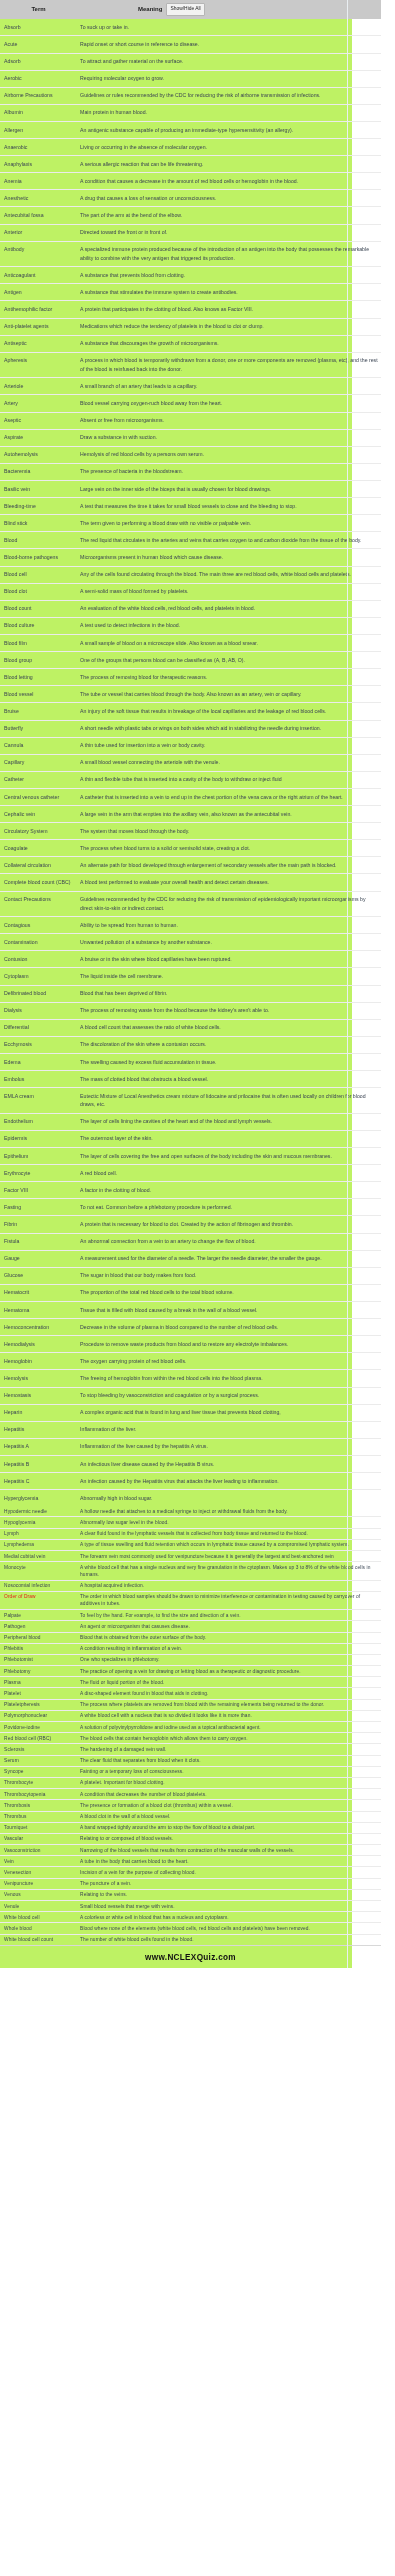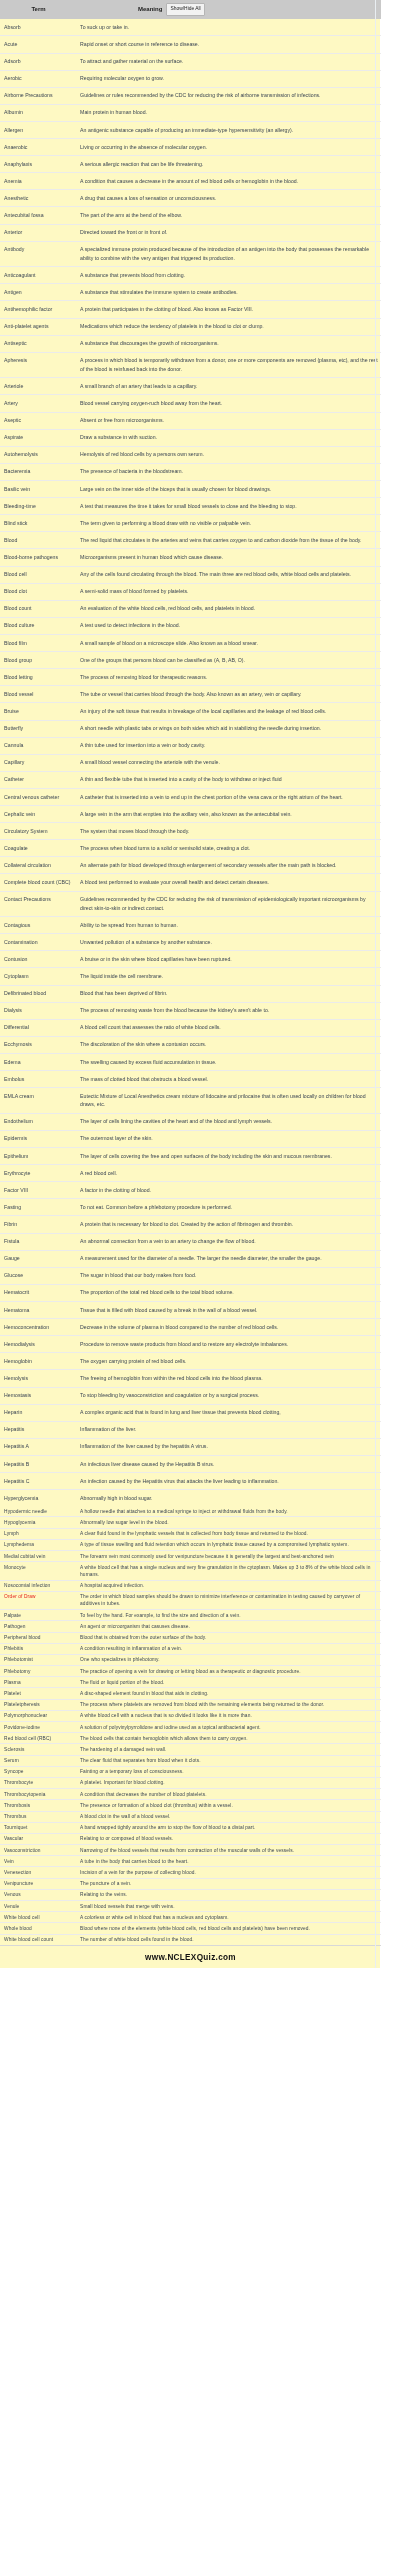--- a/index.html
+++ b/index.html
@@ -6,23 +6,23 @@
     margin: 0;
     padding: 0;
     background: #ffffff;
   }
   body {
     font-family: "Liberation Sans", sans-serif;
     color: #3b4553;
     width: 396px;
   }
   #page {
-    width: 380px;
+    width: 352px;
     box-sizing: border-box;
-    background: #fef9c3;
+    background: #bef264;
     position: relative;
   }
   #page::after {
     
     content: "";
     position: absolute;
     top: 0; bottom: 0; right: 4.1px;
     width: 0.5px;
     background: #e9eef2;
   }

